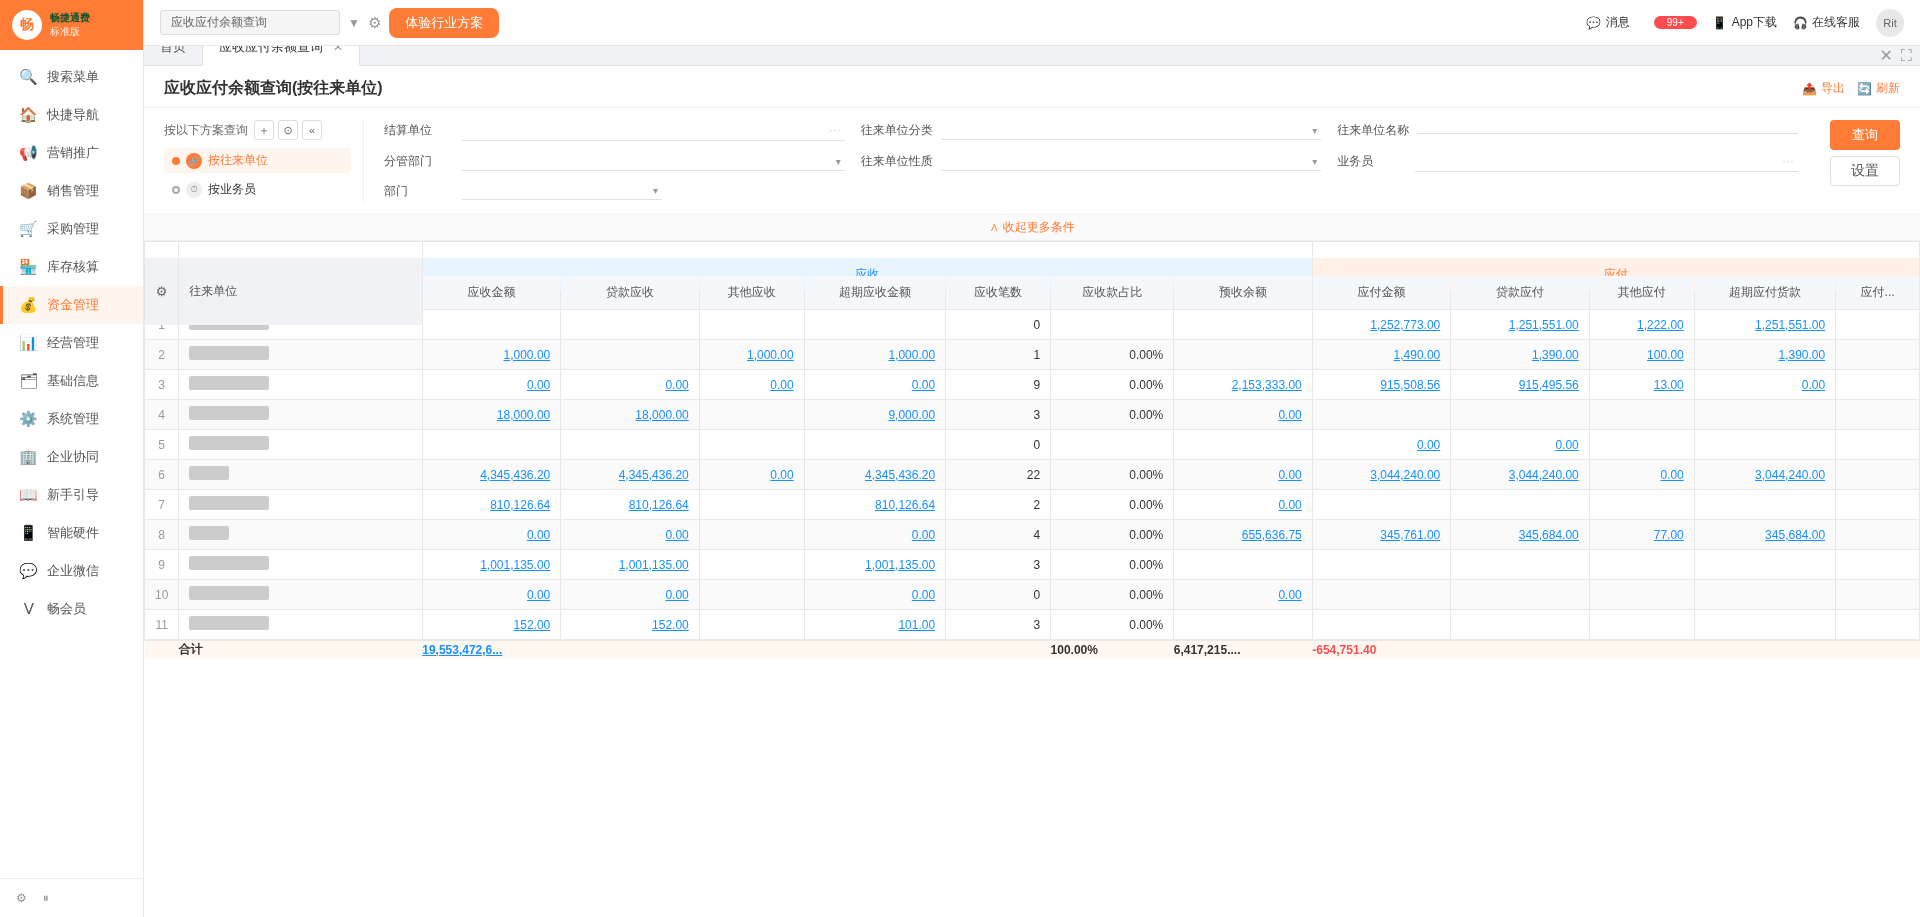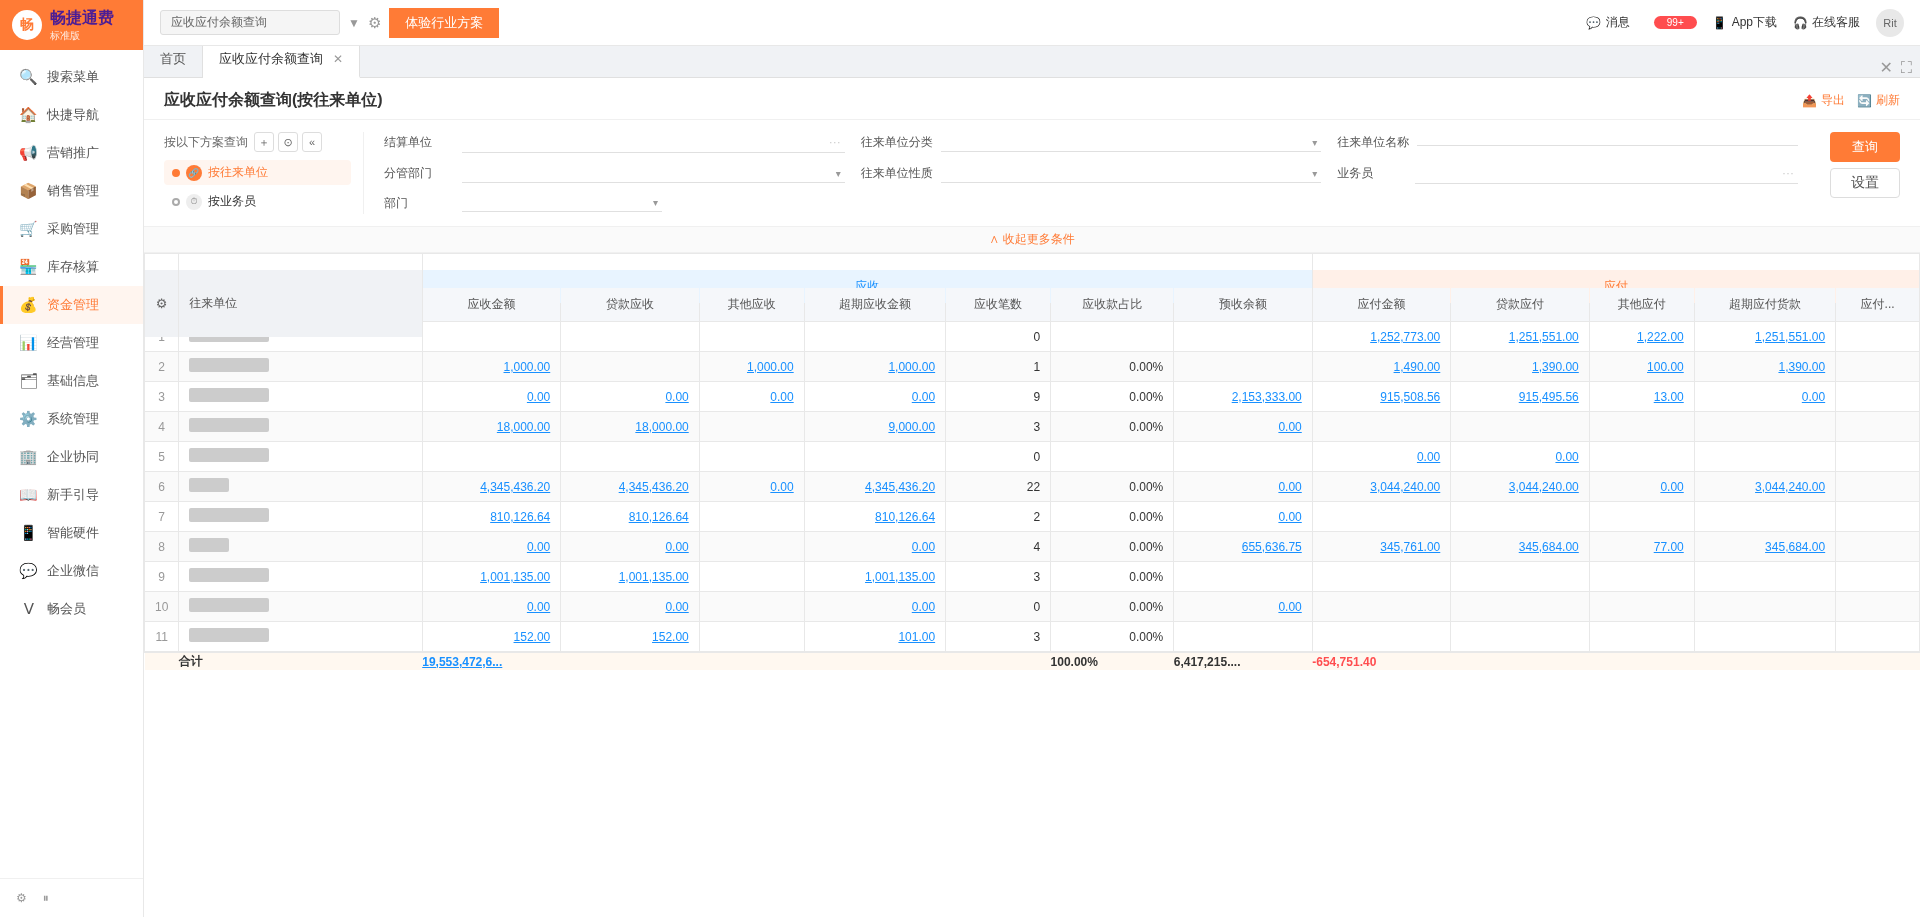--- a/index.html
+++ b/index.html
@@ -34,21 +34,21 @@
     }
     .top-bar-actions {
       display: flex;
       align-items: center;
       gap: 16px;
     }
     .btn-orange {
       background: #ff7b36;
       color: #fff;
       border: none;
-      border-radius: 0;
+      border-radius: 8px;
       padding: 6px 16px;
       font-size: 13px;
       cursor: pointer;
     }
     .top-bar-icon-item {
       display: flex;
       align-items: center;
       gap: 4px;
       cursor: pointer;
     }
@@ -136,21 +136,21 @@
       flex-direction: column;
     }
 
     
     .tab-bar {
       background: #f0f2f5;
       display: flex;
       align-items: flex-end;
       padding: 0;
       border-bottom: 1px solid #e0e0e0;
-      height: 32px;
+      height: 20px;
       text-align: center;
     }
     .tab-item {
       display: flex;
       align-items: center;
       padding: 0 16px;
       height: 36px;
       font-size: 13px;
       cursor: pointer;
       color: #555;
@@ -427,21 +427,21 @@
     }
     .gear-col { width: 32px; text-align: center !important; }
   </style>
 </head>
 <body>
 
 <div class="sidebar">
   <div class="sidebar-logo">
     <div class="logo-icon">畅</div>
     <div>
-      <div style="color:#4c1d95;font-size:16px;font-weight:bold;">畅捷通费</div>
+      <div style="color:#14532d;font-size:10px;font-weight:bold;">畅捷通费</div>
       <div style="color:#fff;font-size:10px;opacity:0.85;">标准版</div>
     </div>
   </div>
   <div class="sidebar-menu">
 
   <div class="menu-item">
         <span class="menu-icon">🔍</span>
         <span>搜索菜单</span>
       </div>
       <div class="menu-item">

